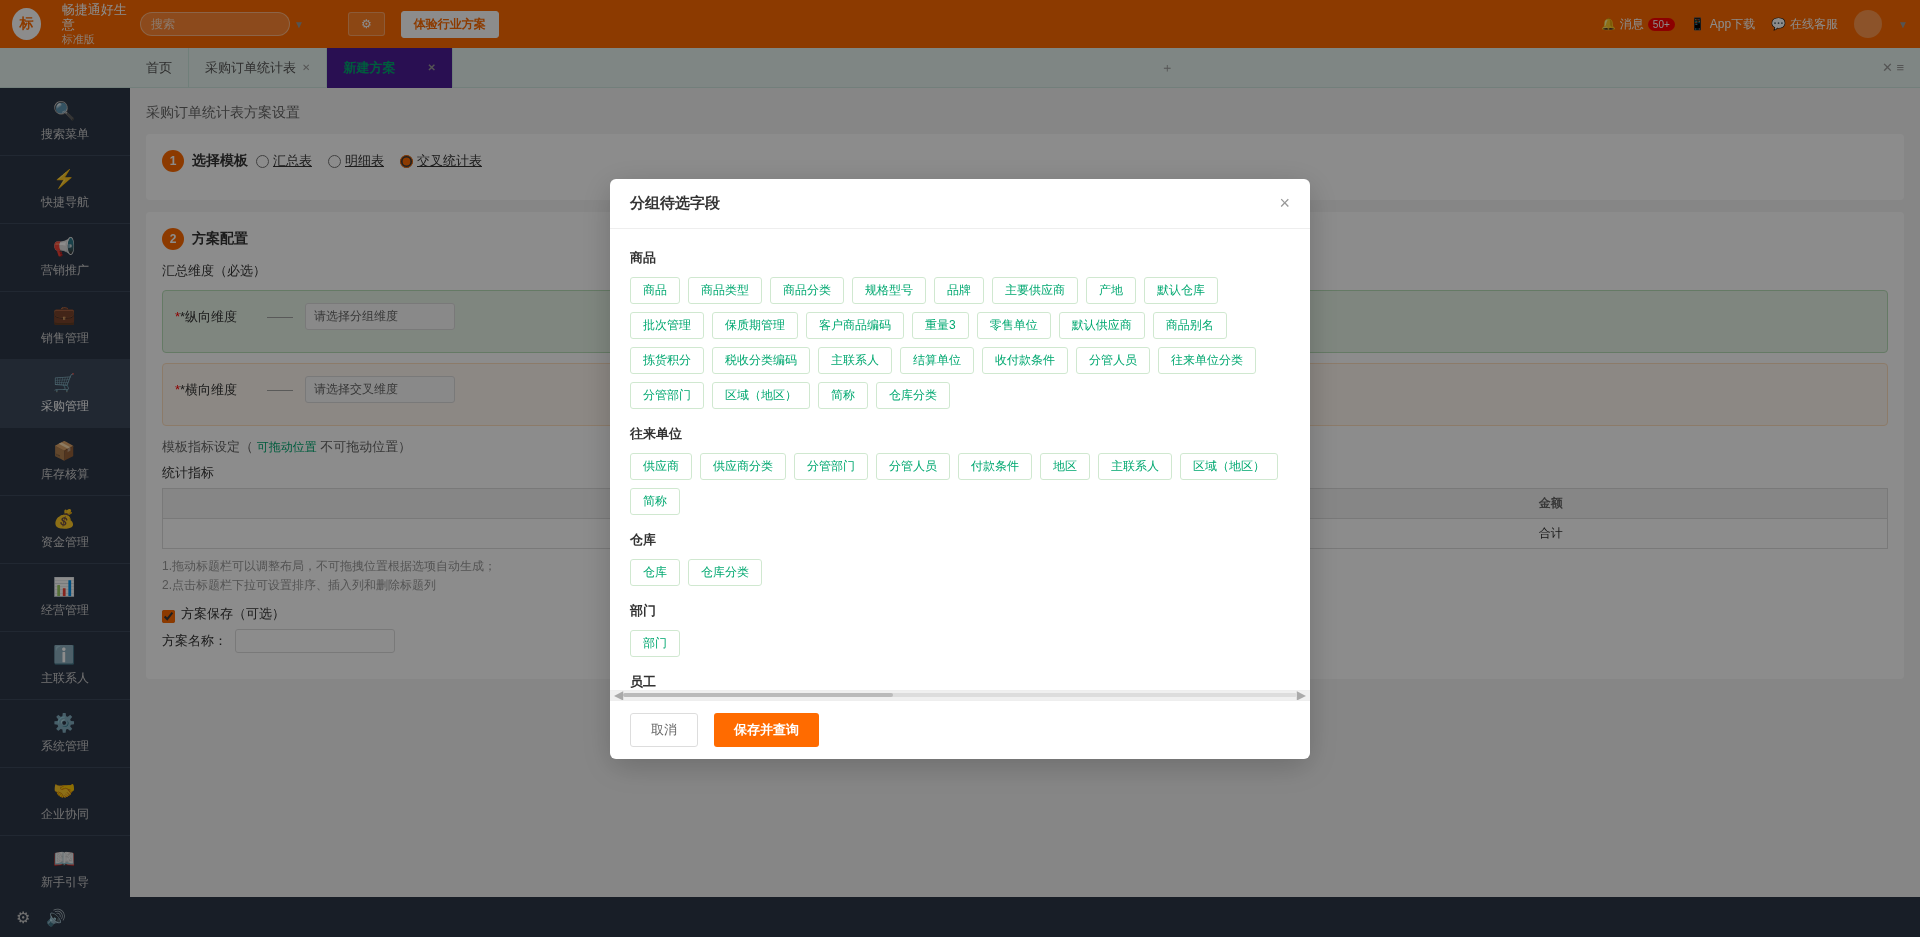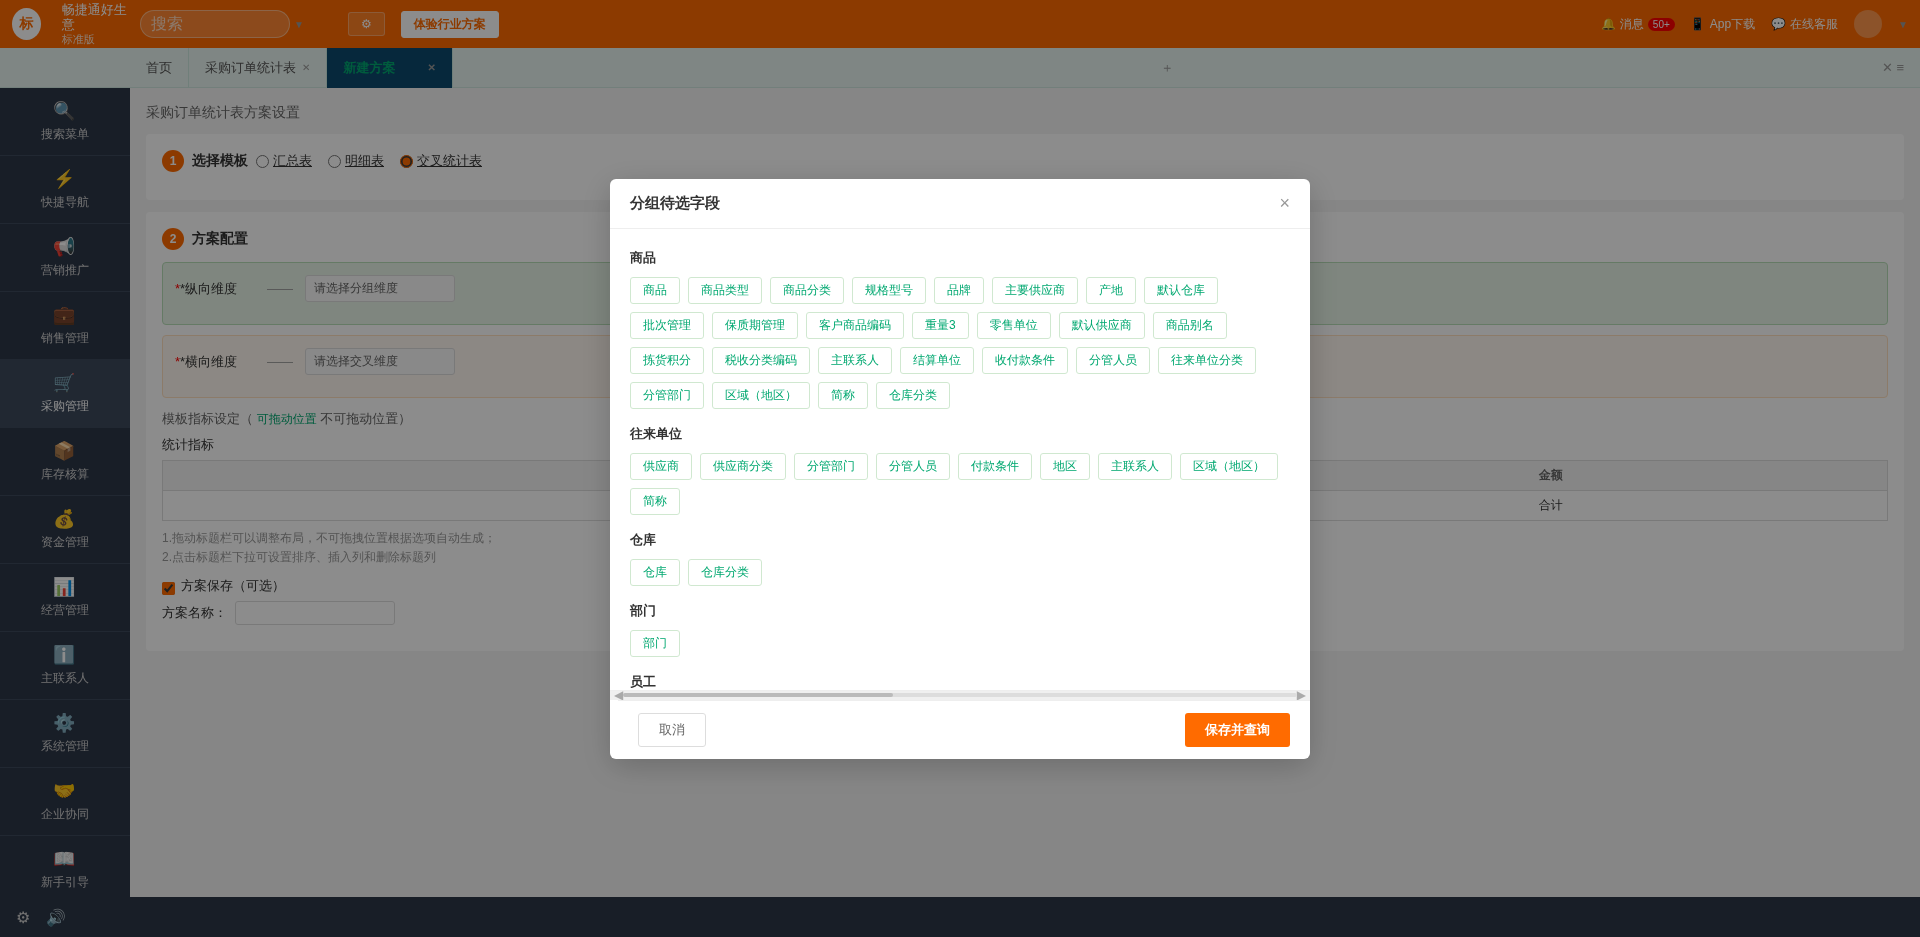--- a/index.html
+++ b/index.html
@@ -26,21 +26,21 @@
       display: flex; align-items: center; justify-content: center;
       color: #ff6b00; font-weight: bold; font-size: 14px;
     }
     .logo-text { color: #fff; font-size: 13px; line-height: 1.2; margin-left: 15px; }
     .top-search {
       flex: 0 0 200px;
       display: flex; align-items: center; gap: 4px;
     }
     .top-search input {
       background: rgba(255,255,255,0.2); border: 1px solid rgba(255,255,255,0.4);
-      border-radius: 14px; padding: 4px 10px; color: #fff; width: 150px; font-size: 16px;
+      border-radius: 14px; padding: 4px 10px; color: #fff; width: 150px; font-size: 12px;
     }
     .top-search input::placeholder { color: rgba(255,255,255,0.7); }
     .nav-btn {
       background: rgba(255,255,255,0.15); border: 1px solid rgba(255,255,255,0.3);
       color: #fff; padding: 4px 12px; border-radius: 3px; cursor: pointer; font-size: 12px;
     }
     .nav-btn.orange { background: #fff; color: #ff6b00; border-color: #fff; font-weight: bold; margin-left: 8px; }
     .top-right {
       margin-left: auto; display: flex; align-items: center; gap: 16px; color: #fff; font-size: 12px;
     }
@@ -63,21 +63,21 @@
     .tab-item {
       padding: 0 16px;
       height: 40px;
       display: flex; align-items: center; gap: 6px;
       cursor: pointer;
       font-size: 13px;
       color: #555;
       border-right: 1px solid #cde8de;
     }
     .tab-item.active {
-      background: #0c4a6e;
+      background: #4c1d95;
       color: #00a870;
       font-weight: bold;
       gap: 32px;
     }
     .tab-close { color: #999; font-size: 10px; cursor: pointer; }
     .tab-plus { margin-left: auto; padding: 0 12px; color: #999; cursor: pointer; }
 
     
     .main-layout {
       display: flex;
@@ -199,24 +199,23 @@
       border-bottom: 1px solid #eee;
       flex-shrink: 0;
     }
     .modal-title { font-size: 15px; font-weight: bold; color: #333; }
     .modal-close { cursor: pointer; color: #999; font-size: 18px; }
     .modal-body {
       flex: 1; overflow-y: auto; padding: 16px 20px; border-radius: 30px;
     }
     .modal-footer {
       padding: 12px 20px;
-      display: flex; justify-content: space-between; gap: 22px;
+      display: flex; justify-content: flex-start; gap: 16px;
       border-top: 1px solid #eee;
       flex-shrink: 0;
-      margin-left: 8px;
     }
 
     .field-section-title {
       font-size: 13px; font-weight: bold; color: #333;
       margin-bottom: 10px; margin-top: 4px;
     }
     .field-tags {
       display: flex; flex-wrap: wrap; gap: 8px;
       margin-bottom: 16px;
     }
@@ -390,20 +389,23 @@
         </div>
       </div>
     </div>
 
     <div class="config-section">
       <div class="step-header">
         <div class="step-num">2</div>
         <div class="step-label">方案配置</div>
       </div>
 
+      <div class="form-row">
+        <span class="form-label">汇总维度（必选）</span>
+      </div>
 
       <div class="section-highlight">
         <div class="form-row">
           <span class="form-label">
             <span style="color:red">*</span><span>*纵向维度</span>
           </span>
           <span class="form-dashes">——</span>
           <div class="form-select">
             <span>请选择分组维度</span>
           </div>

